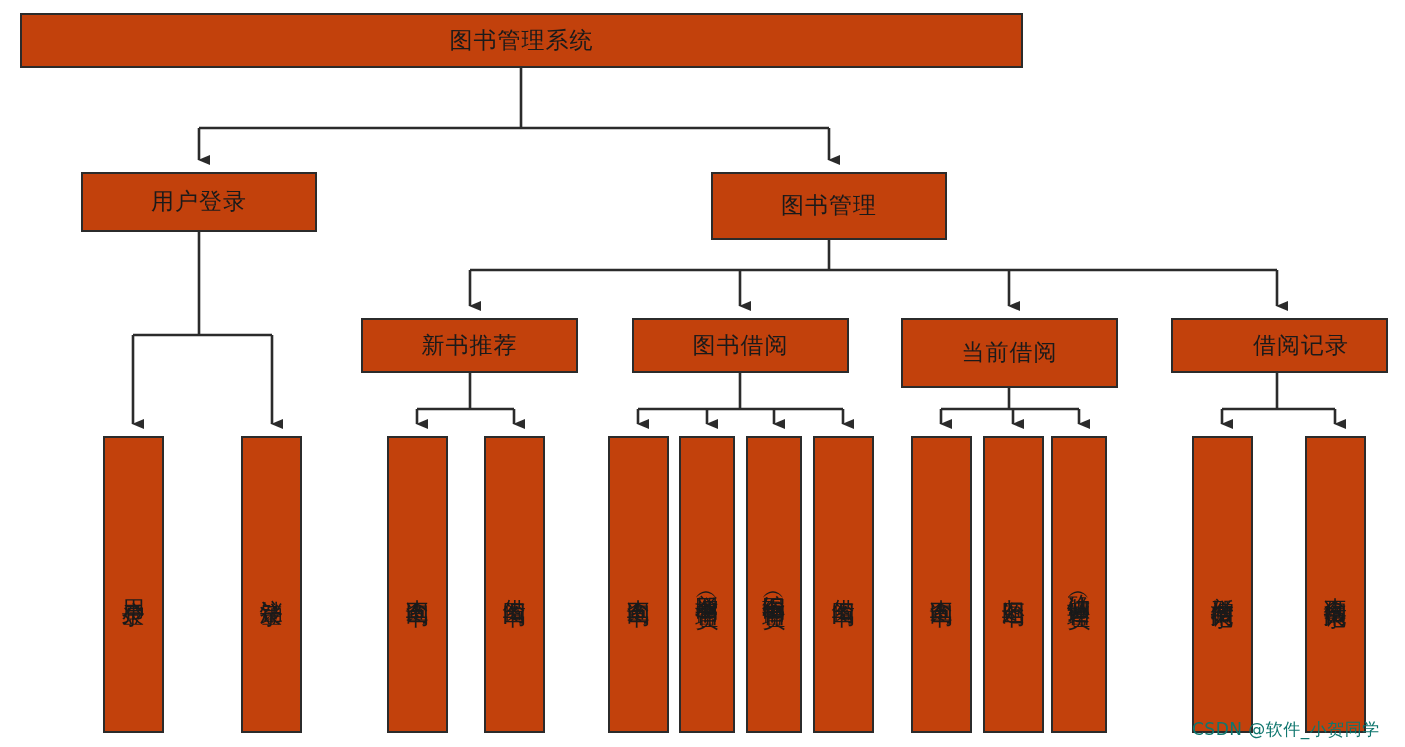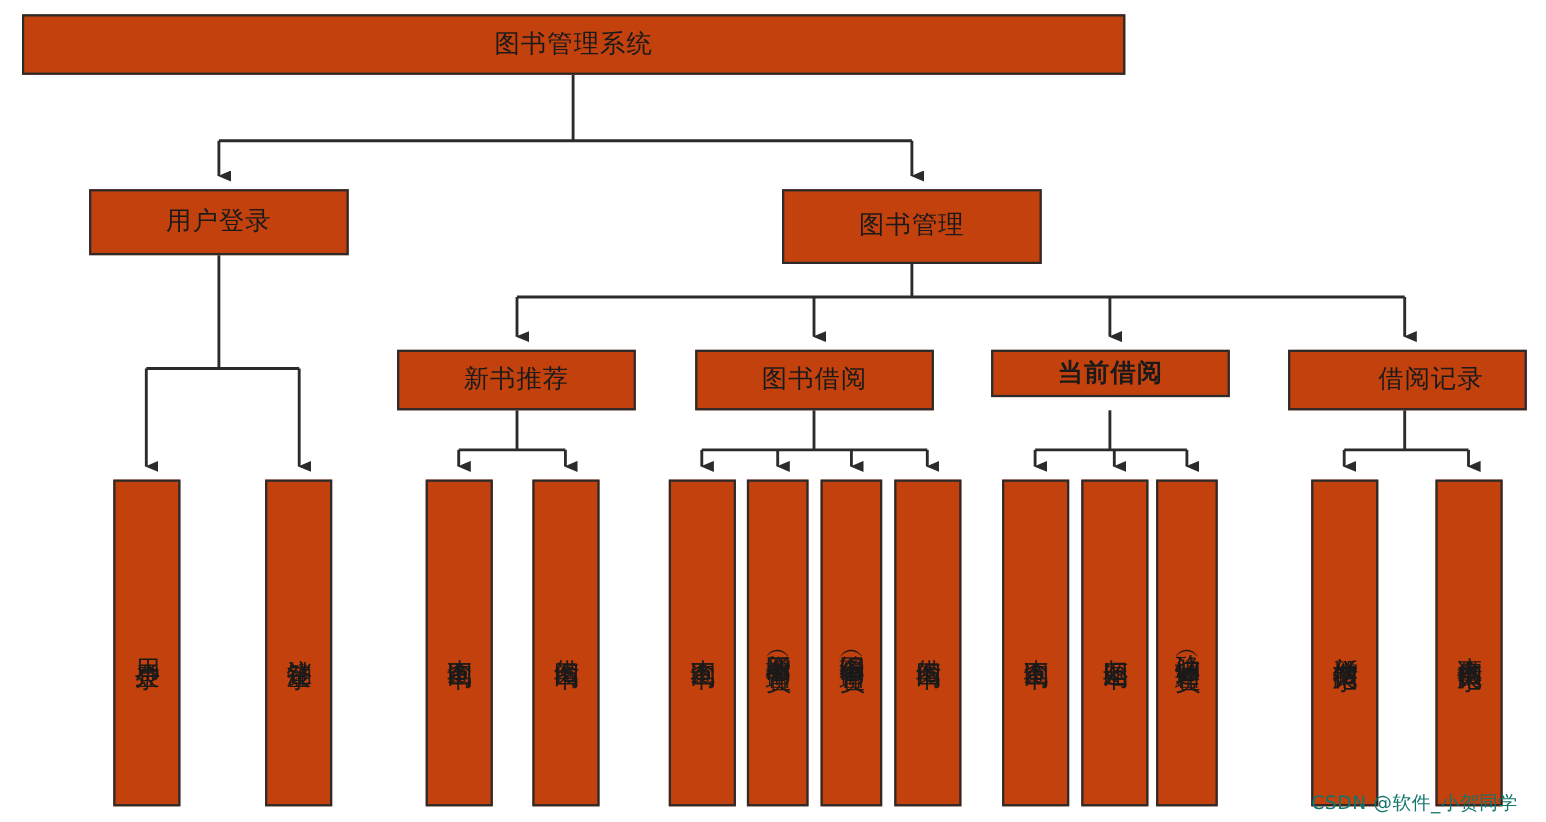--- a/index.html
+++ b/index.html
@@ -135,21 +135,21 @@
   <div class="node horiz" style="left:711px; top:172px; width:236px; height:68px;">
     <span>图书管理</span>
   </div>
 
   <div class="node horiz" style="left:361px; top:318px; width:217px; height:55px;">
     <span>新书推荐</span>
   </div>
   <div class="node horiz" style="left:632px; top:318px; width:217px; height:55px;">
     <span>图书借阅</span>
   </div>
-  <div class="node horiz" style="left:901px; top:318px; width:217px; height:43px;font-weight:bold;">
+  <div class="node horiz" style="left:901px; top:318px; width:217px; height:70px;">
     <span>当前借阅</span>
   </div>
   <div class="node horiz" style="left:1171px; top:318px; width:217px; height:55px;padding-left:43px;">
     <span>借阅记录</span>
   </div>
 
   <div class="node leaf" style="left:103px; top:436px; width:61px; height:297px;">
     <span class="vtext">用户登录</span>
   </div>
   <div class="node leaf" style="left:241px; top:436px; width:61px; height:297px;">

